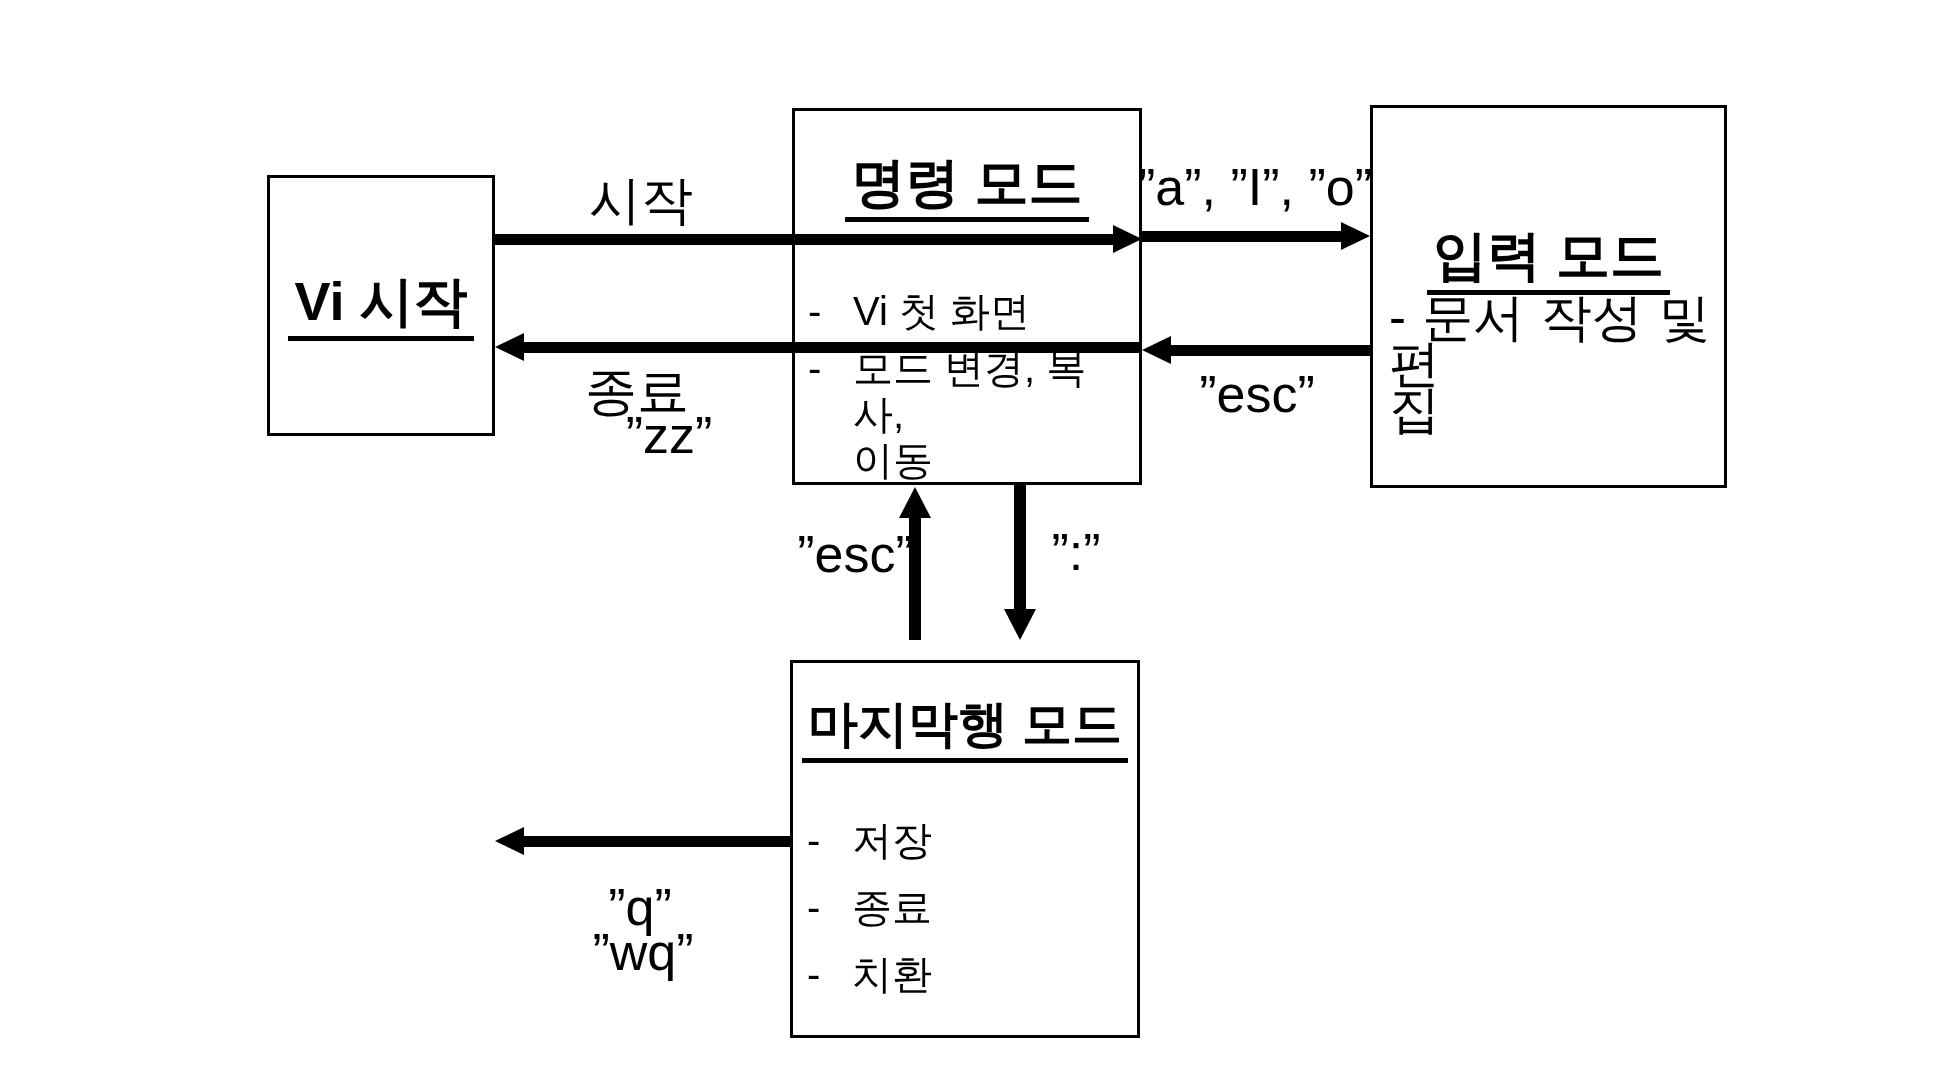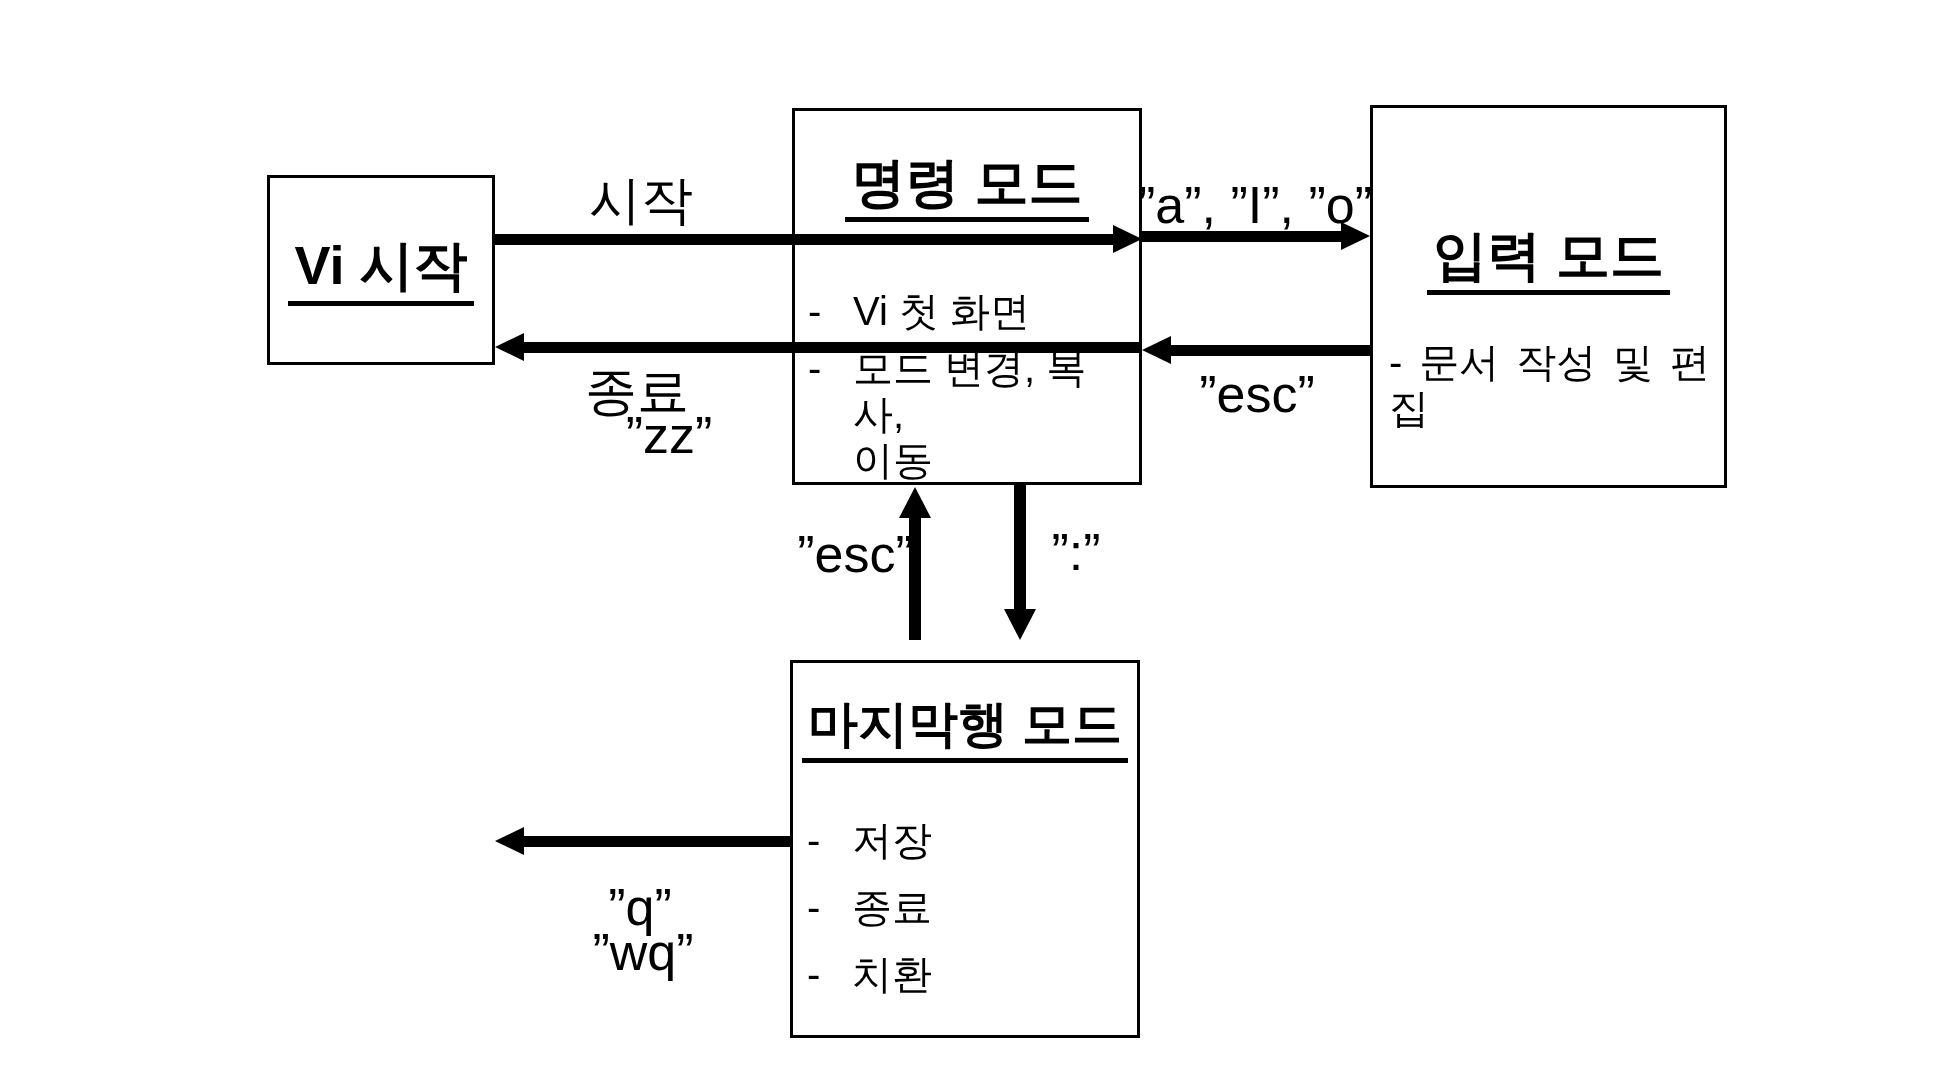--- a/index.html
+++ b/index.html
@@ -85,30 +85,30 @@
   }
   .arrow-label {
     position: absolute;
     font-size: 52px;
     line-height: 46px;
     white-space: nowrap;
     transform: translateX(-50%);
   }
 
   
-  #box-vi-start  { left: 267px;  top: 175px; width: 228px; height: 190px; }
+  #box-vi-start  { left: 267px;  top: 175px; width: 228px; height: 261px; }
   #box-command   { left: 792px;  top: 108px; width: 350px; height: 377px; padding-top: 40px; }
   #box-input     { left: 1370px; top: 105px; width: 357px; height: 383px; padding-top: 116px; }
   #box-lastline  { left: 790px;  top: 660px; width: 350px; height: 378px; padding-top: 33px; }
   #box-vi-end    { left: 268px;  top: 707px; width: 227px; height: 267px; }
 
   #box-command .bullets { margin-top: 66px; padding-left: 13px; padding-right: 6px; }
   #box-command .bullet + .bullet { margin-top: 11px; }
 
-  #box-input .body { margin-top: 44px; padding: 0 14px 0 16px; font-size: 40px; line-height: 46px; }
+  #box-input .body { padding: 0 14px 0 16px; font-size: 51px; line-height: 46px; }
   #box-input .body .line1 { text-align: justify; text-align-last: justify; }
 
   #box-lastline .bullets { margin-top: 54px; padding-left: 14px; }
   #box-lastline .bullet + .bullet { margin-top: 21px; }
   #box-lastline .box-title { font-size: 50px; }
 </style>
 </head>
 <body>
 
 <div id="canvas">
@@ -177,21 +177,21 @@
     <div class="shaft-h" style="left:522px; top:342px; width:620px;"></div>
     <div class="head head-left" style="left:495px; top:333px;"></div>
   </div>
   <div class="arrow-label" style="left:637px; top:368px;">종료</div>
   <div class="arrow-label" style="left:640px; top:412px;margin-left:29px;">”zz”</div>
 
   <div>
     <div class="shaft-h" style="left:1142px; top:231px; width:201px;"></div>
     <div class="head head-right" style="left:1341px; top:222px;"></div>
   </div>
-  <div class="arrow-label" style="left:1255px; top:182px;">”a”, ”I”, ”o”</div>
+  <div class="arrow-label" style="left:1255px; top:164px;">”a”, ”I”, ”o”</div>
 
   <div>
     <div class="shaft-h" style="left:1169px; top:345px; width:201px;"></div>
     <div class="head head-left" style="left:1142px; top:336px;"></div>
   </div>
   <div class="arrow-label" style="left:1257px; top:371px;">”esc”</div>
 
   <div>
     <div class="shaft-v" style="left:909px; top:516px; height:124px;"></div>
     <div class="head head-up" style="left:899px; top:487px;"></div>

